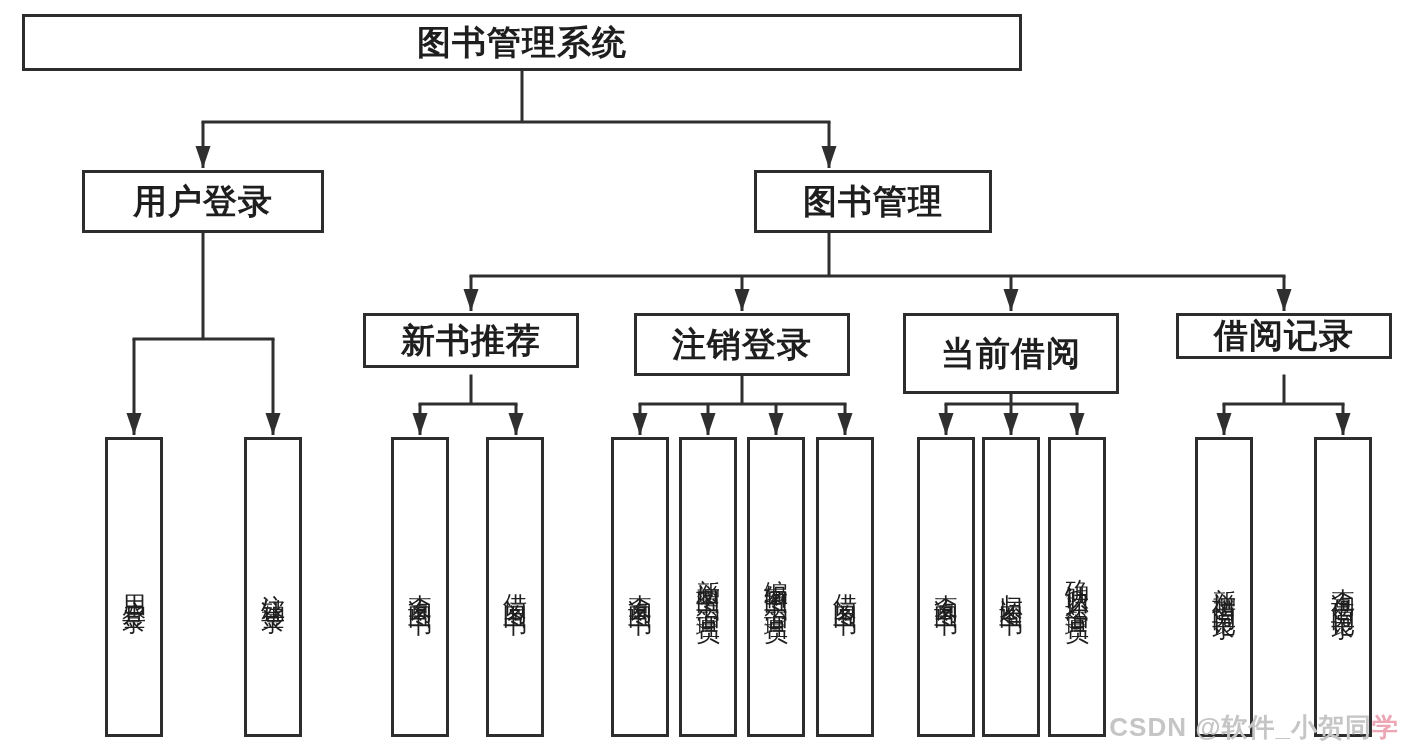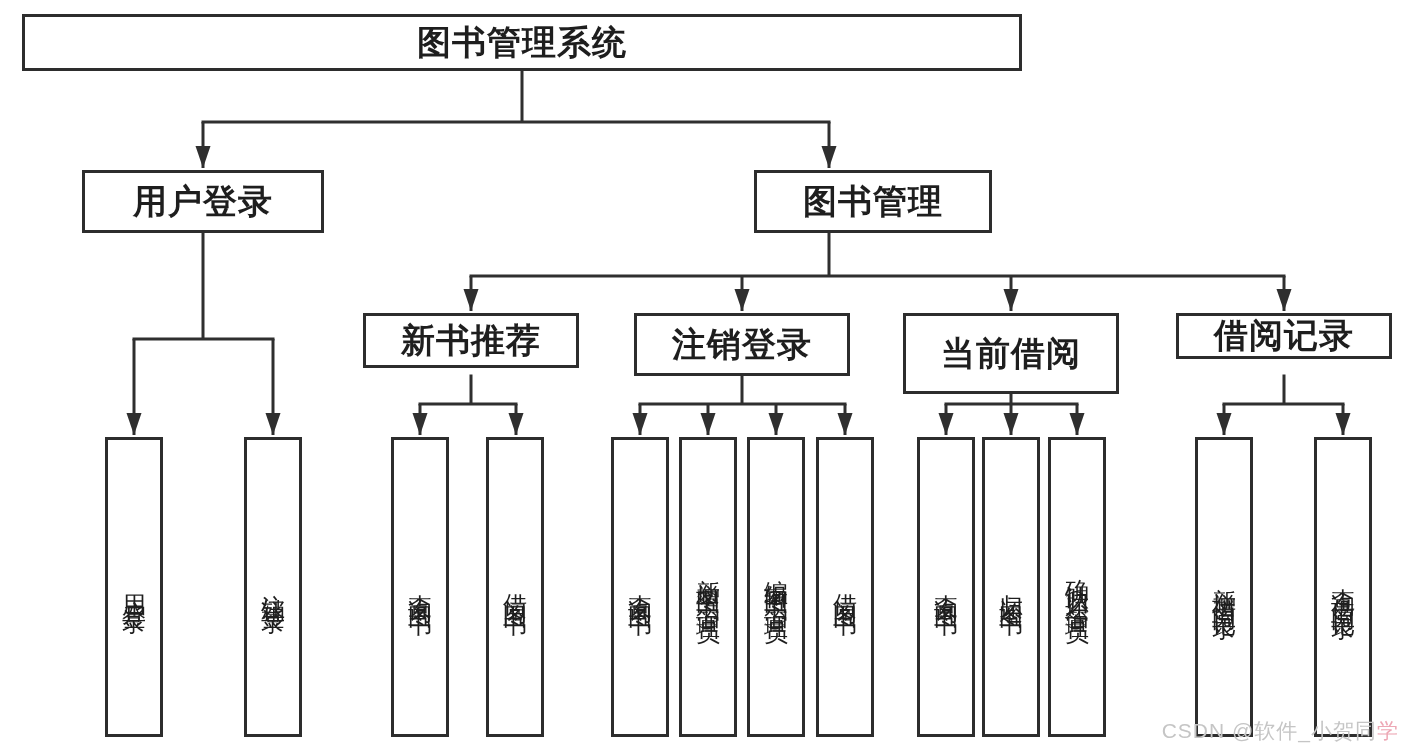--- a/index.html
+++ b/index.html
@@ -65,24 +65,25 @@
   .leaf-8  { left: 816px; }
   .leaf-9  { left: 917px; }
   .leaf-10 { left: 982px; }
   .leaf-11 { left: 1048px; }
   .leaf-12 { left: 1195px; }
   .leaf-13 { left: 1314px; }
   .watermark {
     position: absolute;
     right: 6px;
     bottom: 2px;
-    font-size: 21px;
+    font-size: 26px;
     letter-spacing: 1px;
     color: #c5c5c5;
     white-space: nowrap;
+    font-weight: bold;
   }
   .watermark .accent { color: #eda7b4; }
 </style>
 </head>
 <body>
 
 <svg class="connector-layer" width="1405" height="747" viewBox="0 0 1405 747" xmlns="http://www.w3.org/2000/svg">
   <defs>
     <marker id="arrow" markerUnits="userSpaceOnUse" markerWidth="22" markerHeight="16" refX="22" refY="8" orient="auto">
       <polygon points="0,0.5 0,15.5 22,8" fill="#2f2f2f"></polygon>

